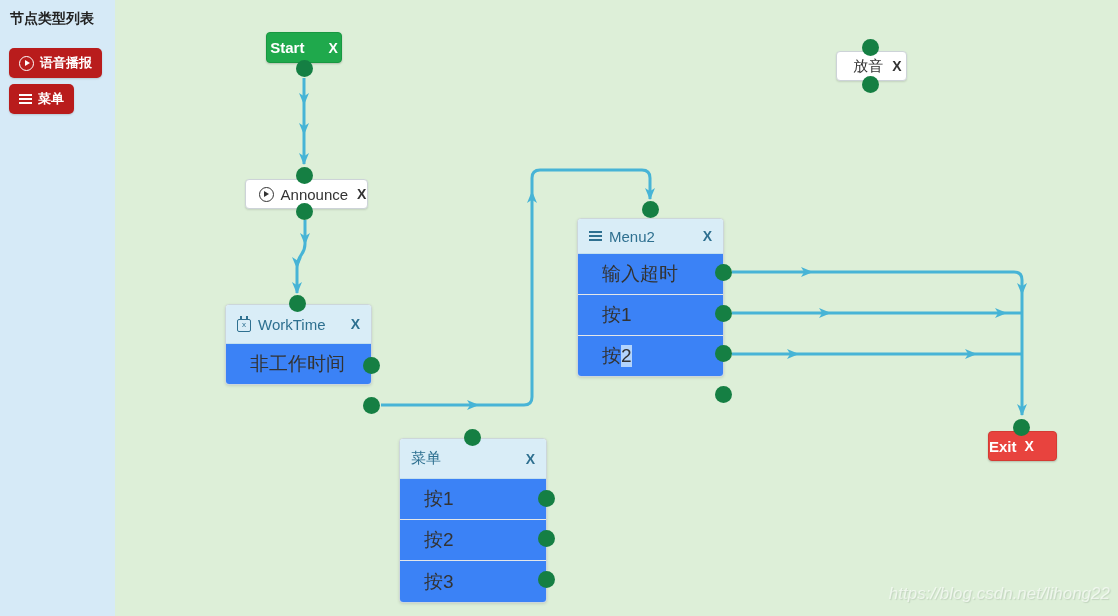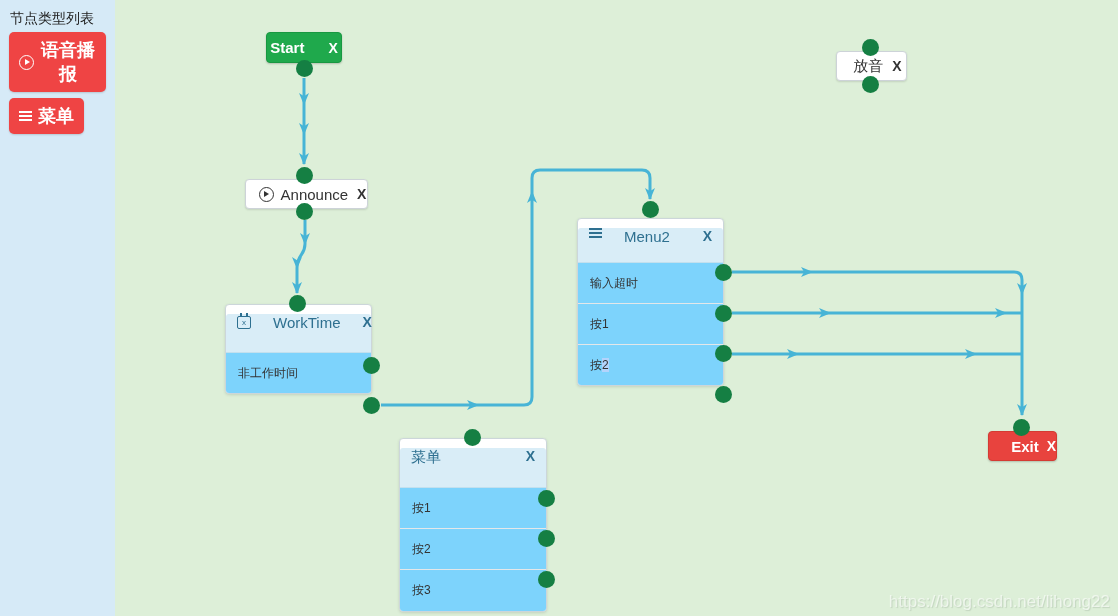--- a/index.html
+++ b/index.html
@@ -7,25 +7,25 @@
     width:1118px;height:616px;position:relative;overflow:hidden;
     background:#ddefd8;
     font-family:"Liberation Sans","DejaVu Sans",sans-serif;
     -webkit-font-smoothing:antialiased;
   }
   
   .sidebar{
     position:absolute;left:0;top:0;width:115px;height:616px;
     background:#d6eaf7;box-sizing:border-box;padding:8px 9px;z-index:4;
   }
-  .sidebar-title{font-size:14px;font-weight:normal;color:#222;margin:2px 0 4px 1px;}
+  .sidebar-title{font-size:14px;font-weight:bold;color:#222;margin:2px 0 20px 1px;}
   .palette-btn{
     display:flex;align-items:center;gap:6px;width:fit-content;
-    background:#ef4444;color:#fff;border:none;border-radius:5px;
-    padding:6px 10px;font-size:18px;font-weight:bold;margin-bottom:6px;cursor:pointer;
+    background:#b91c1c;color:#fff;border:none;border-radius:5px;
+    padding:6px 10px;font-size:13px;font-weight:bold;margin-bottom:6px;cursor:pointer;
     box-shadow:0 1px 2px rgba(0,0,0,.15);
   }
   
   .play-circle{
     width:13px;height:13px;border:1.6px solid currentColor;border-radius:50%;
     display:inline-flex;align-items:center;justify-content:center;flex:none;box-sizing:content-box;
   }
   .play-circle i{
     display:block;width:0;height:0;margin-left:1px;
     border-left:5px solid currentColor;border-top:3px solid transparent;border-bottom:3px solid transparent;
@@ -48,43 +48,44 @@
   .node{position:absolute;z-index:3;border-radius:4px;font-size:15px;box-sizing:border-box;}
   .node-simple{
     background:#fff;border:1px solid #cdd3d8;color:#333;
     display:flex;align-items:center;justify-content:center;gap:9px;
     box-shadow:0 1px 2px rgba(0,0,0,.12);
     padding-left:12px;
   }
   .node-start{background:#1fa94c;border:1px solid #189841;color:#fff;font-weight:bold;
     display:flex;align-items:center;justify-content:center;gap:24px;box-shadow:0 1px 2px rgba(0,0,0,.2);}
   .node-exit{background:#e8433e;border:1px solid #d43b33;color:#fff;font-weight:bold;
-    display:flex;align-items:center;justify-content:flex-end;gap:8px;box-shadow:0 1px 2px rgba(0,0,0,.2);}
+    display:flex;align-items:center;justify-content:flex-start;gap:8px;box-shadow:0 1px 2px rgba(0,0,0,.2);}
   .tnode{background:#fff;border:1px solid #ccd6da;box-shadow:0 1px 3px rgba(0,0,0,.12);}
   .tnode-header{
-    background:#d9edf7;color:#2e7090;display:flex;align-items:flex-start;gap:22px;
-    padding:0 11px;border-bottom:1px solid #c3e0ee;border-radius:3px 3px 0 0;font-size:15px;margin-top:9px;
+    background:#d9edf7;color:#2e7090;display:flex;align-items:center;gap:7px;
+    padding:0 11px;border-bottom:1px solid #c3e0ee;border-radius:3px 3px 0 0;font-size:15px;
   }
   .tnode-header .close-x{margin-left:auto;}
   .close-x{font-weight:bold;cursor:pointer;font-size:14px;}
   .tnode-row{
-    display:flex;align-items:center;padding:0 12px;height:40px;
-    border-bottom:1px solid #e4e7e9;color:#333;font-size:12px;background:#7dd3fc;
+    display:flex;align-items:center;padding:0 24px;height:40px;
+    border-bottom:1px solid #e4e7e9;color:#333;font-size:19px;background:#3b82f6;
   }
   .tnode-row:last-child{border-bottom:none;border-radius:0 0 3px 3px;}
   .sel{background:#b3d4fc;}
   
   .ep{position:absolute;width:17px;height:17px;border-radius:50%;background:#157f43;z-index:5;cursor:crosshair;}
   
   .wires{position:absolute;left:0;top:0;width:1118px;height:616px;z-index:2;pointer-events:none;}
   
   .watermark{
-    position:absolute;right:8px;bottom:4px;z-index:8;
+    position:absolute;right:8px;bottom:12px;z-index:8;
     font-size:17px;color:rgba(255,255,255,.6);
     text-shadow:1px 1px 1px rgba(120,140,120,.25);
+    font-style:italic;
   }
 </style>
 </head>
 <body>
 
 <svg class="wires" viewBox="0 0 1118 616" xmlns="http://www.w3.org/2000/svg">
   <defs>
     <marker id="arr" markerUnits="userSpaceOnUse" markerWidth="14" markerHeight="12" refX="11" refY="5" orient="auto">
       <path d="M0,0 L12,5 L0,10 L3.2,5 Z" fill="#47b4d6"></path>
     </marker>

